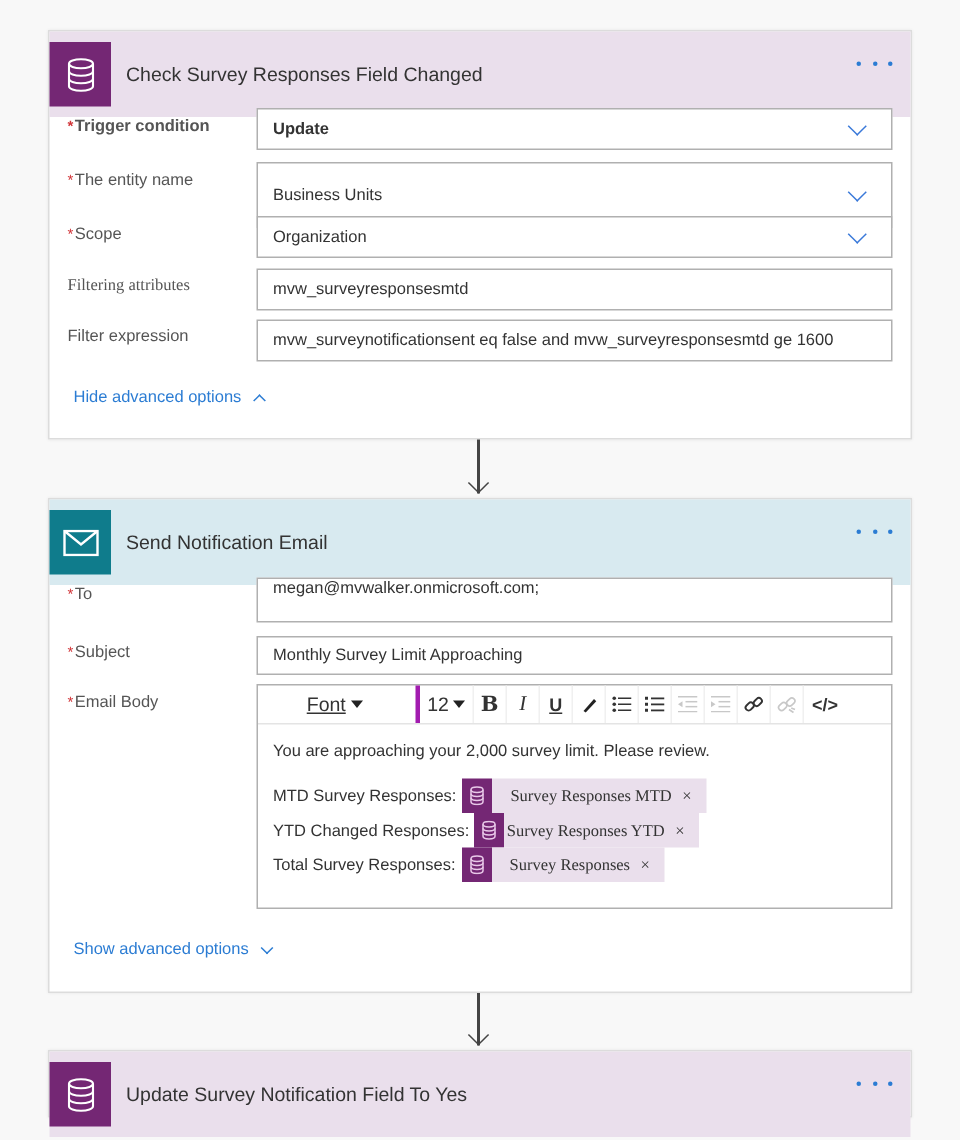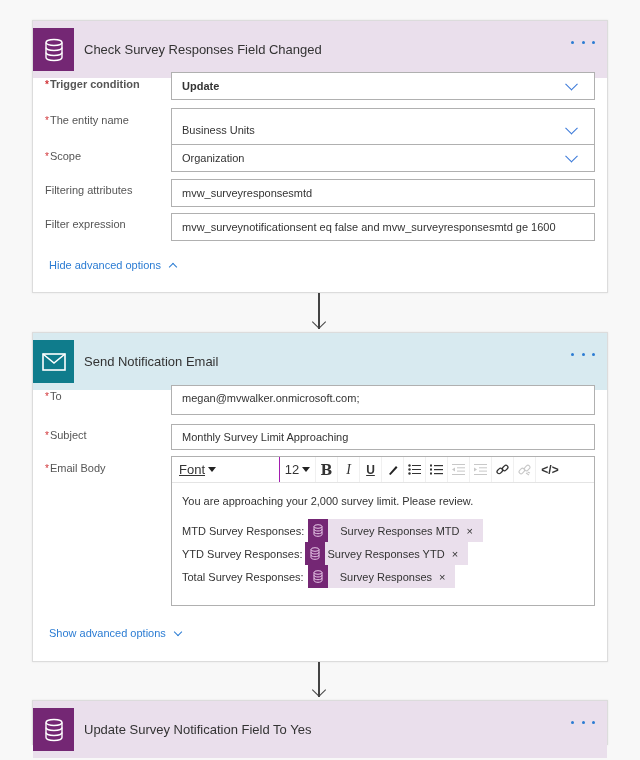--- a/index.html
+++ b/index.html
@@ -142,24 +142,24 @@
     display: flex;
     align-items: center;
     font-size: 13px;
     color: #333;
   }
   .tb-font {
     width: 108px;
     padding-left: 7px;
     display: flex;
     align-items: center;
-    justify-content: flex-start;
+    justify-content: center;
     padding-right: 10px;
     height: 100%;
-    border-right: 1px solid #a21caf;
+    border-right: 3px solid #a21caf;
     cursor: pointer;
     text-decoration: underline;
   }
   .tb-size {
     width: 36px;
     height: 100%;
     display: flex; align-items: center; justify-content: center;
     border-right: 1px solid #f0f0f0;
     cursor: pointer;
   }
@@ -203,20 +203,21 @@
     background: #742774;
     display: flex; align-items: center; justify-content: center;
   }
   .token-label {
     background: #eadfec;
     padding: 0 10px 0 12px;
     display: flex;
     align-items: center;
     font-size: 11px;
     color: #333;
+    font-family: Liberation Serif, serif;
   }
   .token-x { margin-left: 7px; font-size: 11px; color: #333; }
 </style>
 </head>
 <body>
 
 <div class="card" style="top:20px;height:273px;">
   <div class="card-header purple">
     <div class="header-icon purple">
       <svg width="20" height="24" viewBox="0 0 20 24" fill="none" stroke="#fff" stroke-width="1.4">
@@ -258,21 +259,21 @@
     <div class="field-label" style="top:6px;">
       <span class="req">*</span><span>Scope</span>
     </div>
     <div class="field-input" style="top:0;height:28px;">
       <span>Organization</span>
       <span class="chevron"></span>
     </div>
   </div>
 
   <div class="field-row" style="top:158px;height:28px;">
-    <div class="field-label" style="top:5px;">Filtering attributes</div>
+    <div class="field-label" style="top:5px;font-family:Liberation Serif, serif;">Filtering attributes</div>
     <div class="field-input" style="top:0;height:28px;">
       <span>mvw_surveyresponsesmtd</span>
     </div>
   </div>
 
   <div class="field-row" style="top:192px;height:28px;">
     <div class="field-label" style="top:5px;">Filter expression</div>
     <div class="field-input" style="top:0;height:28px;">
       <span>mvw_surveynotificationsent eq false and mvw_surveyresponsesmtd ge 1600</span>
     </div>
@@ -302,21 +303,21 @@
         <span></span>
         <span></span>
         <span></span>
       </div>
   </div>
 
   <div class="field-row" style="top:52px;height:30px;">
     <div class="field-label" style="top:5px;">
       <span class="req">*</span><span>To</span>
     </div>
-    <div class="field-input" style="top:0;height:30px;align-items:center;padding-bottom:5px;">
+    <div class="field-input" style="top:0;height:30px;align-items:flex-start;padding-bottom:5px;">
       <span>megan@mvwalker.onmicrosoft.com;</span>
     </div>
   </div>
 
   <div class="field-row" style="top:91px;height:26px;">
     <div class="field-label" style="top:5px;">
       <span class="req">*</span><span>Subject</span>
     </div>
     <div class="field-input" style="top:0;height:26px;">
       <span>Monthly Survey Limit Approaching</span>
@@ -422,21 +423,21 @@
               </svg>
           </span>
           <span class="token-label">
             <span>Survey Responses MTD</span>
             <span class="token-x">×</span>
           </span>
         </span>
       </div>
 
       <div class="token-row">
-        <span>YTD Survey Responses:</span>
+        <span>YTD Changed Responses:</span>
         <span class="token" style="margin-left:3px;">
           <span class="token-icon">
             <svg width="10" height="13" viewBox="0 0 10 13" fill="none" stroke="#e8c8e8" stroke-width="1">
                 <ellipse cx="5" cy="2.5" rx="4" ry="1.8"></ellipse>
                 <path d="M1 2.5v8c0 1 1.8 1.8 4 1.8s4-.8 4-1.8v-8"></path>
                 <path d="M1 5.2c0 1 1.8 1.8 4 1.8s4-.8 4-1.8"></path>
                 <path d="M1 7.9c0 1 1.8 1.8 4 1.8s4-.8 4-1.8"></path>
               </svg>
           </span>
           <span class="token-label" style="padding-left:2px;">

